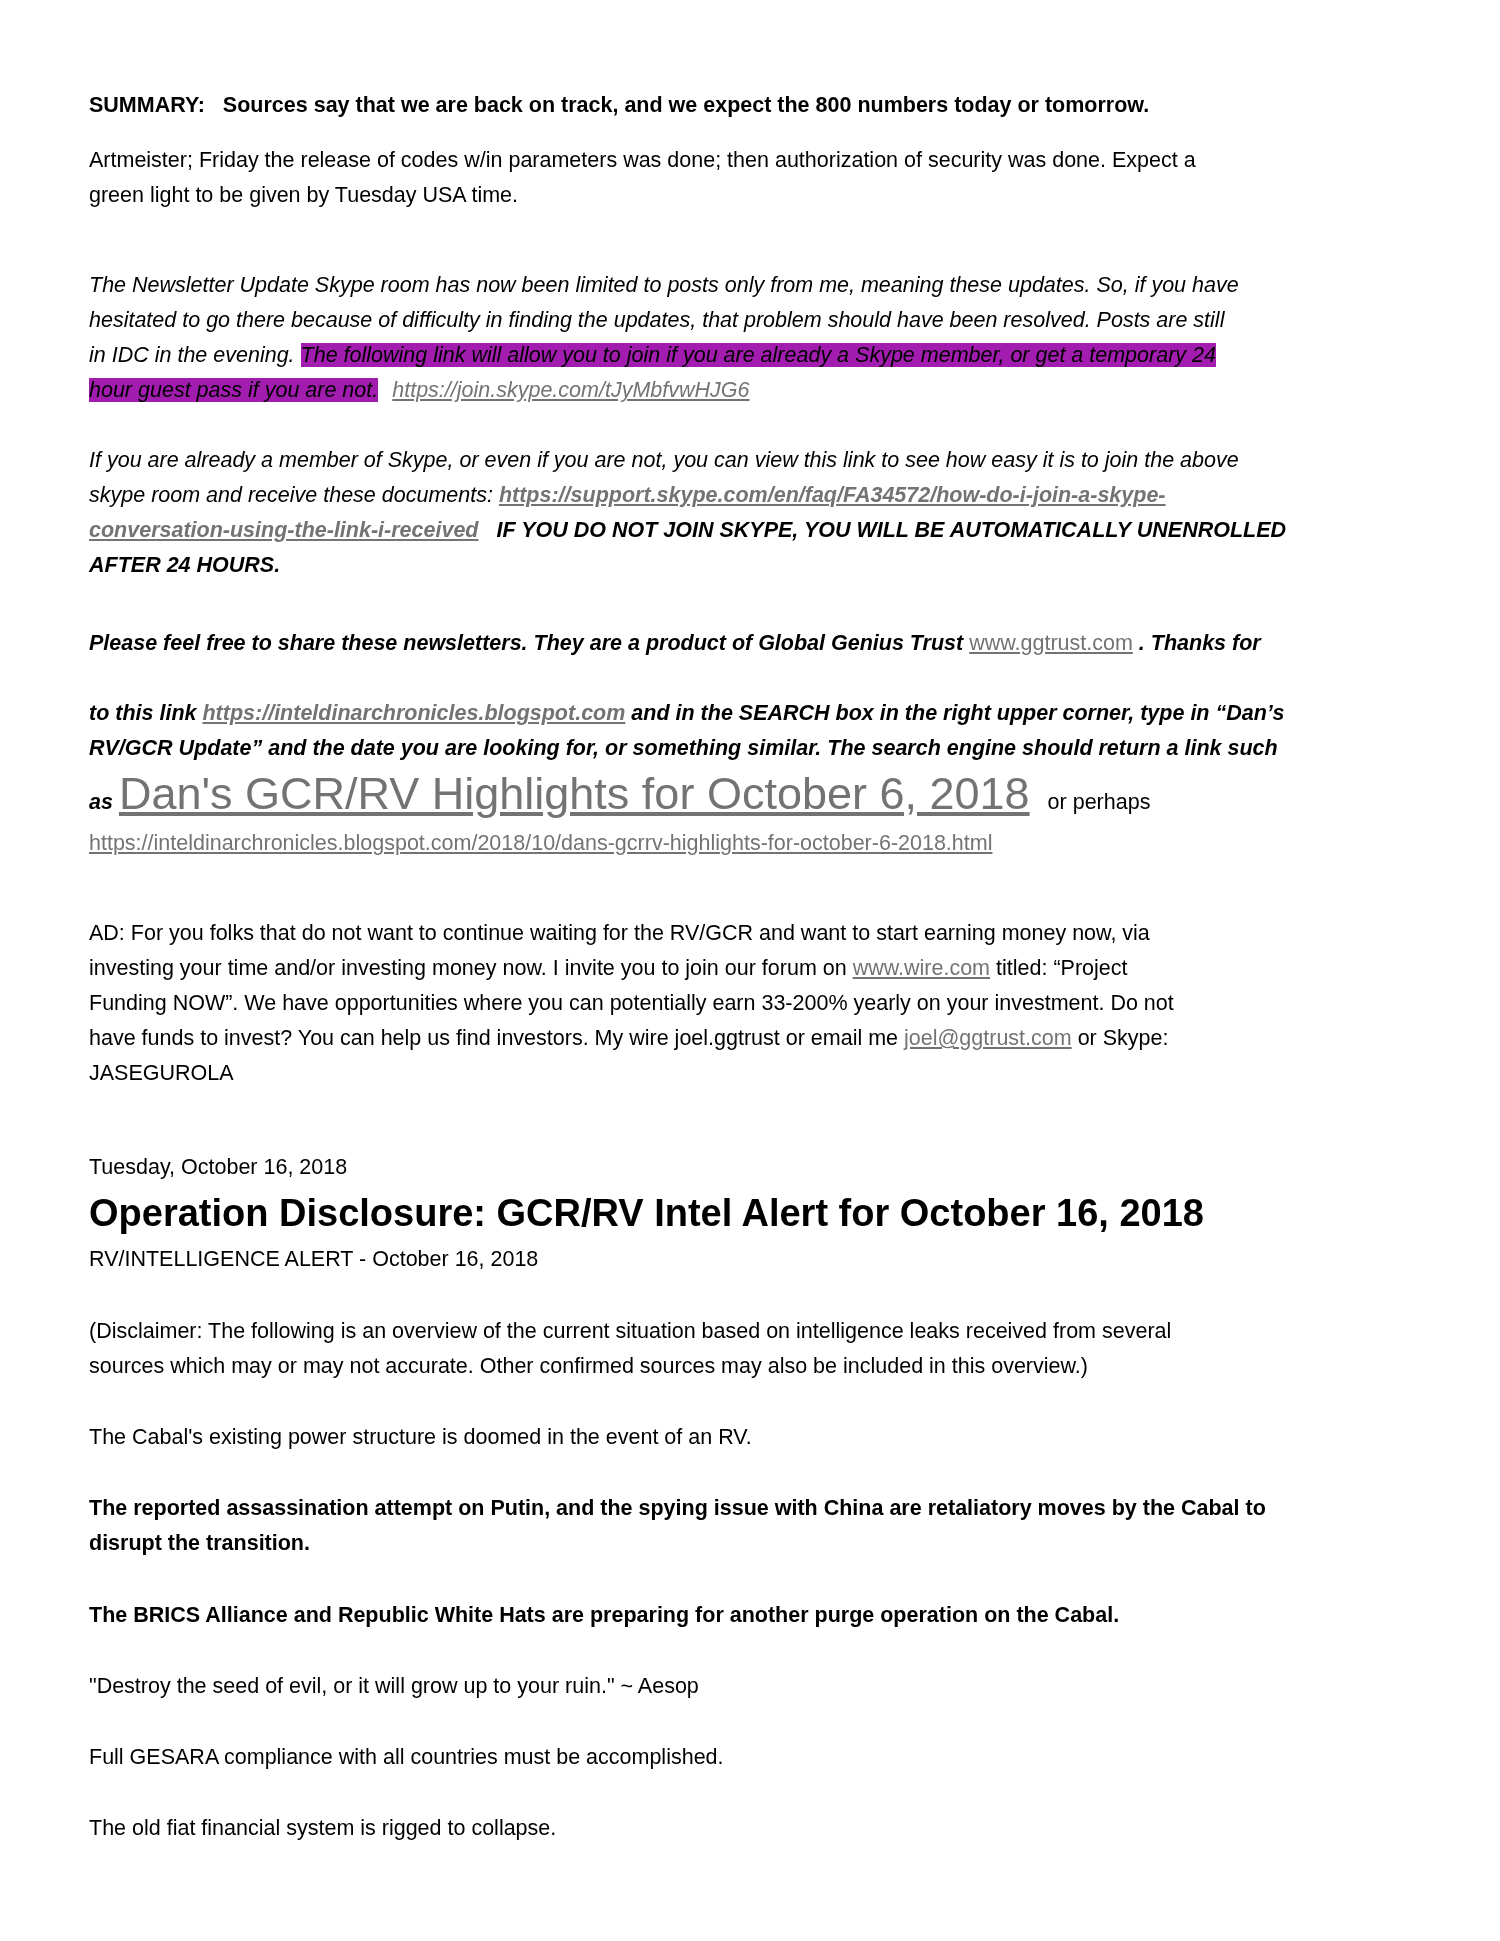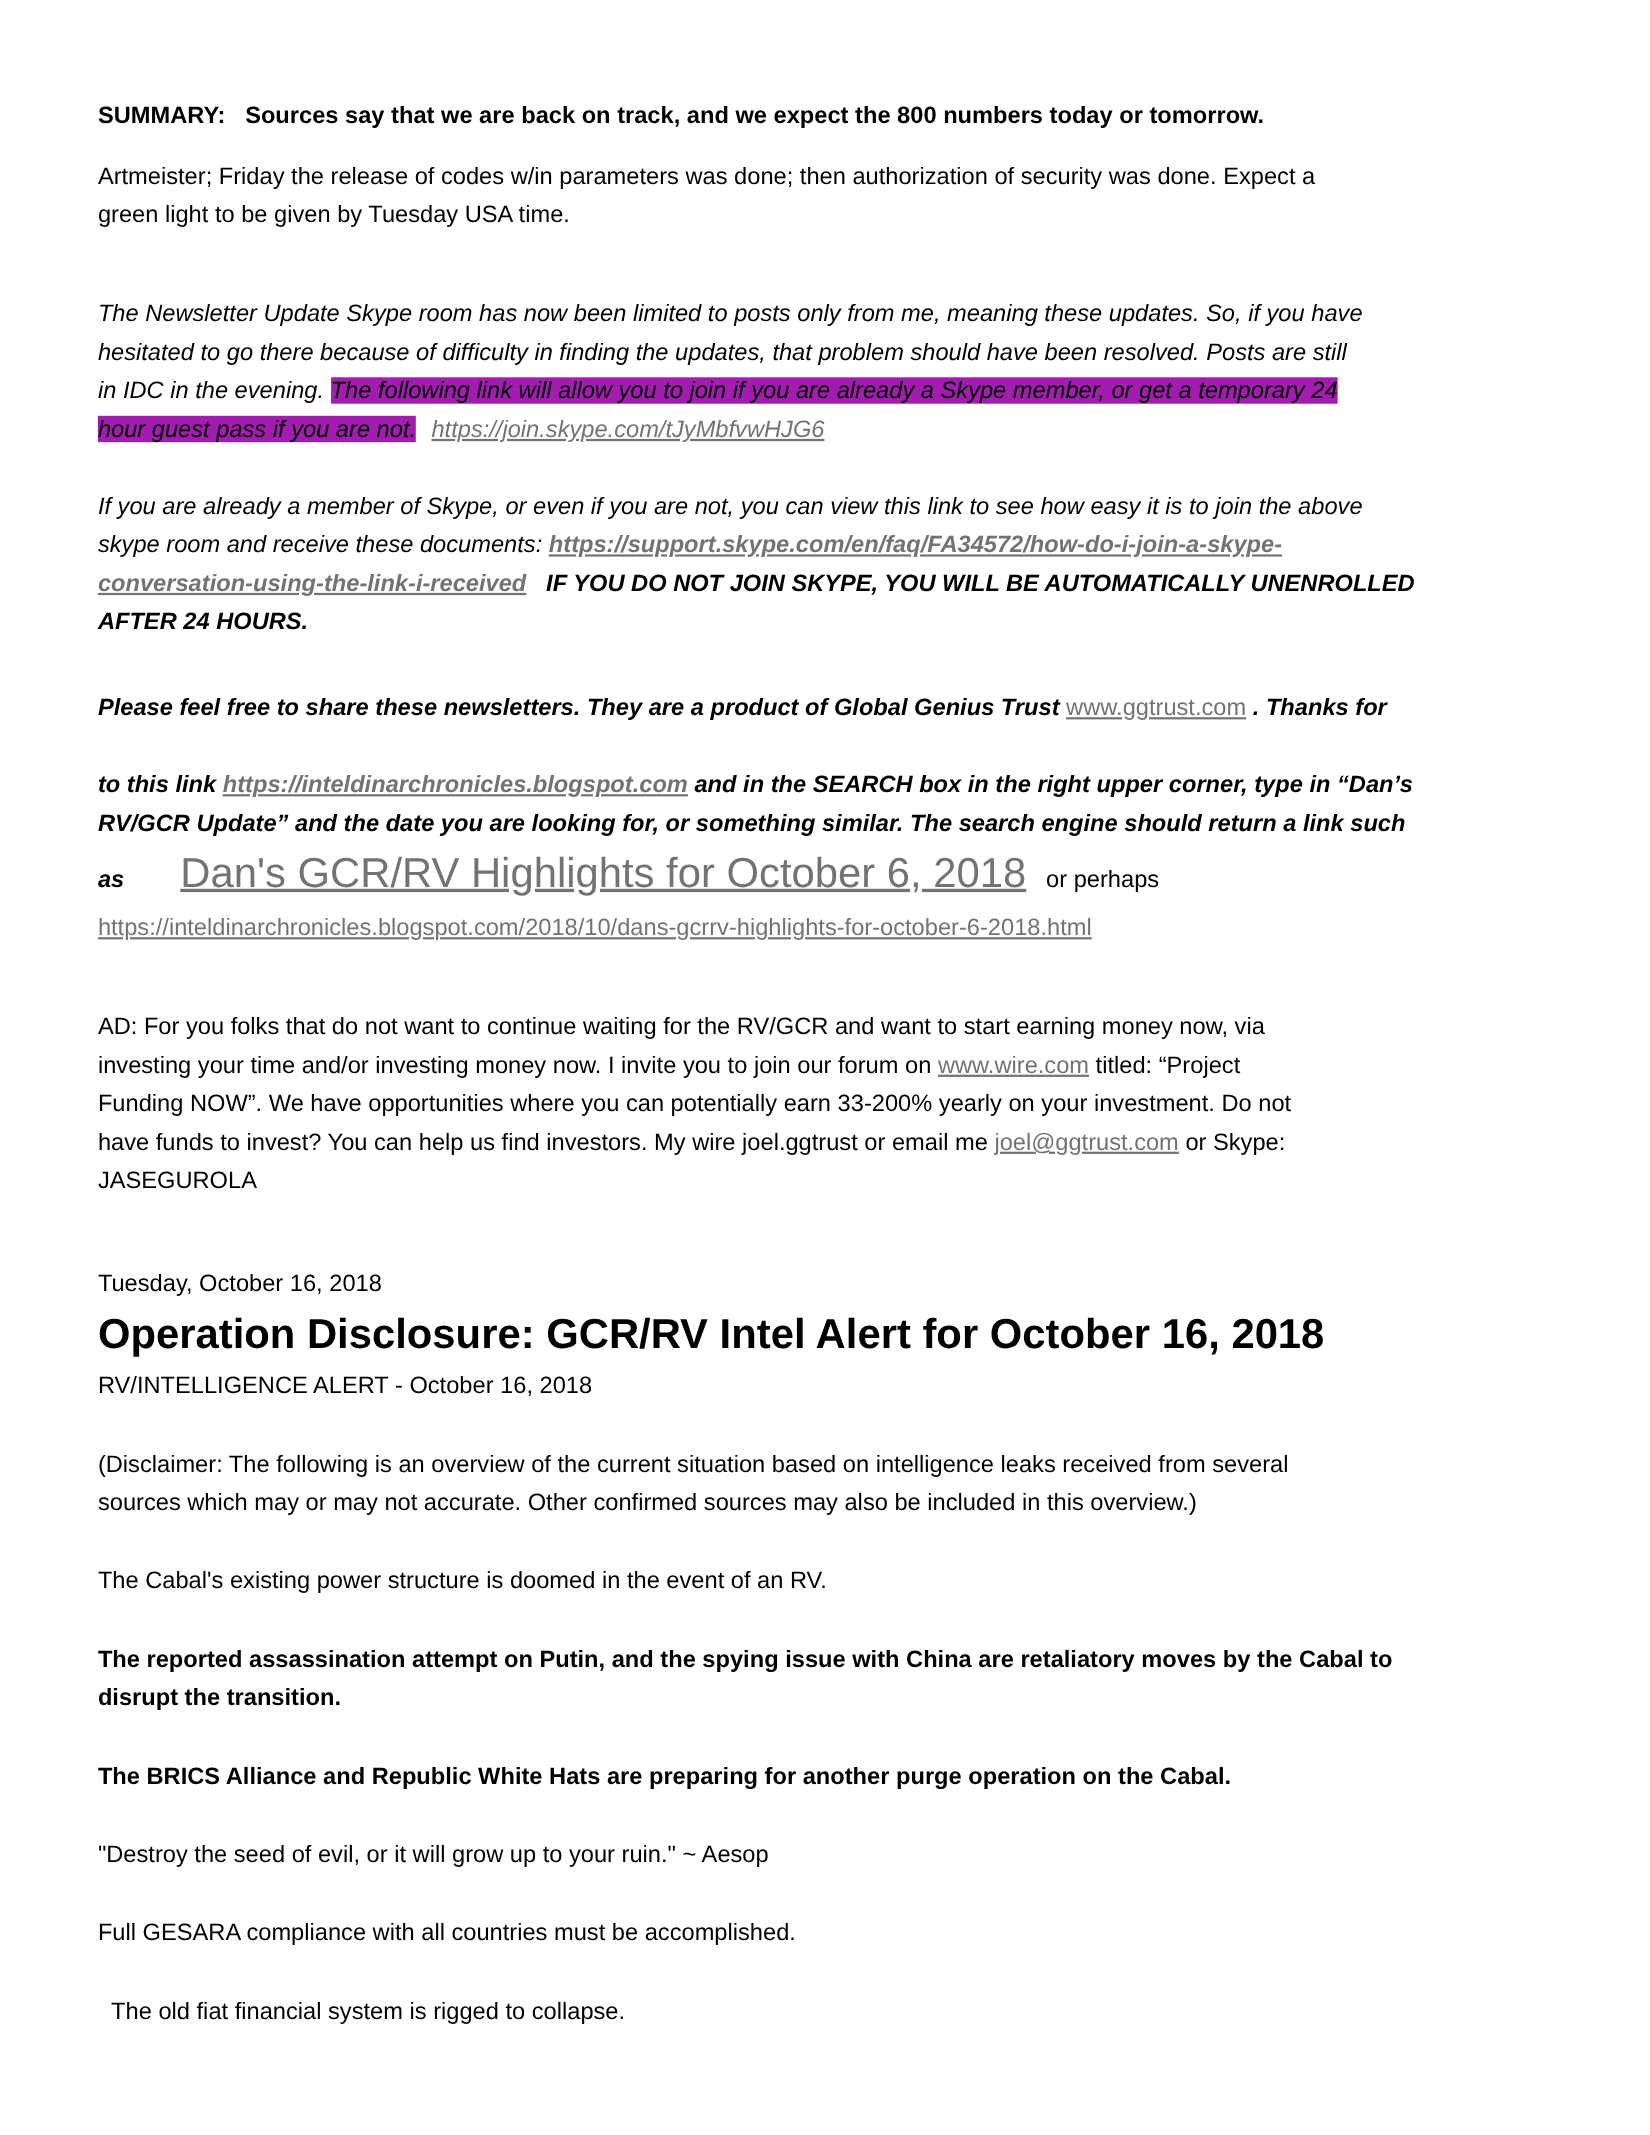--- a/index.html
+++ b/index.html
@@ -4,21 +4,21 @@
 <style>
   html, body { margin: 0; padding: 0; background: #ffffff; }
   body { width: 1500px; height: 1941px; position: relative; overflow: hidden;
          font-family: "Liberation Sans", "DejaVu Sans", sans-serif; color: #000; }
   .page { position: absolute; left: 0; top: 0; width: 1500px; height: 1941px; }
   .line { position: absolute; left: 89px; white-space: nowrap; font-size: 21.5px; line-height: 28px; }
   .b { font-weight: bold; }
   .i { font-style: italic; }
   .hl { background: #a21caf; }
   a, .lnk { color: #737373; text-decoration: underline; }
-  .big-link { font-size: 38px; line-height: 44px; margin-left: 45px; }
+  .big-link { font-size: 45px; line-height: 44px; }
   .title { font-size: 38px; font-weight: bold; line-height: 46px; }
   .sp { display: inline-block; }
 </style>
 </head>
 <body>
 
 <div class="page">
 
   <div class="line b" style="top:91px;">
     <span>SUMMARY:</span><span class="sp" style="width:18px"></span><span>Sources say that we are back on track, and we expect the 800 numbers today or tomorrow.</span>
@@ -77,15 +77,15 @@
   <div class="line" style="top:1352px;">sources which may or may not accurate. Other confirmed sources may also be included in this overview.)</div>
 
   <div class="line" style="top:1423px;">The Cabal's existing power structure is doomed in the event of an RV.</div>
 
   <div class="line b" style="top:1494px;">The reported assassination attempt on Putin, and the spying issue with China are retaliatory moves by the Cabal to</div>
   <div class="line b" style="top:1529px;">disrupt the transition.</div>
 
   <div class="line" style="top:1601px;font-weight:bold;">The BRICS Alliance and Republic White Hats are preparing for another purge operation on the Cabal.</div>
   <div class="line" style="top:1672px;">"Destroy the seed of evil, or it will grow up to your ruin." ~ Aesop</div>
   <div class="line" style="top:1743px;">Full GESARA compliance with all countries must be accomplished.</div>
-  <div class="line" style="top:1814px;margin-left:12px;">The old fiat financial system is rigged to collapse.</div>
+  <div class="line" style="top:1814px;">The old fiat financial system is rigged to collapse.</div>
 
 </div>
 
 </body></html>

